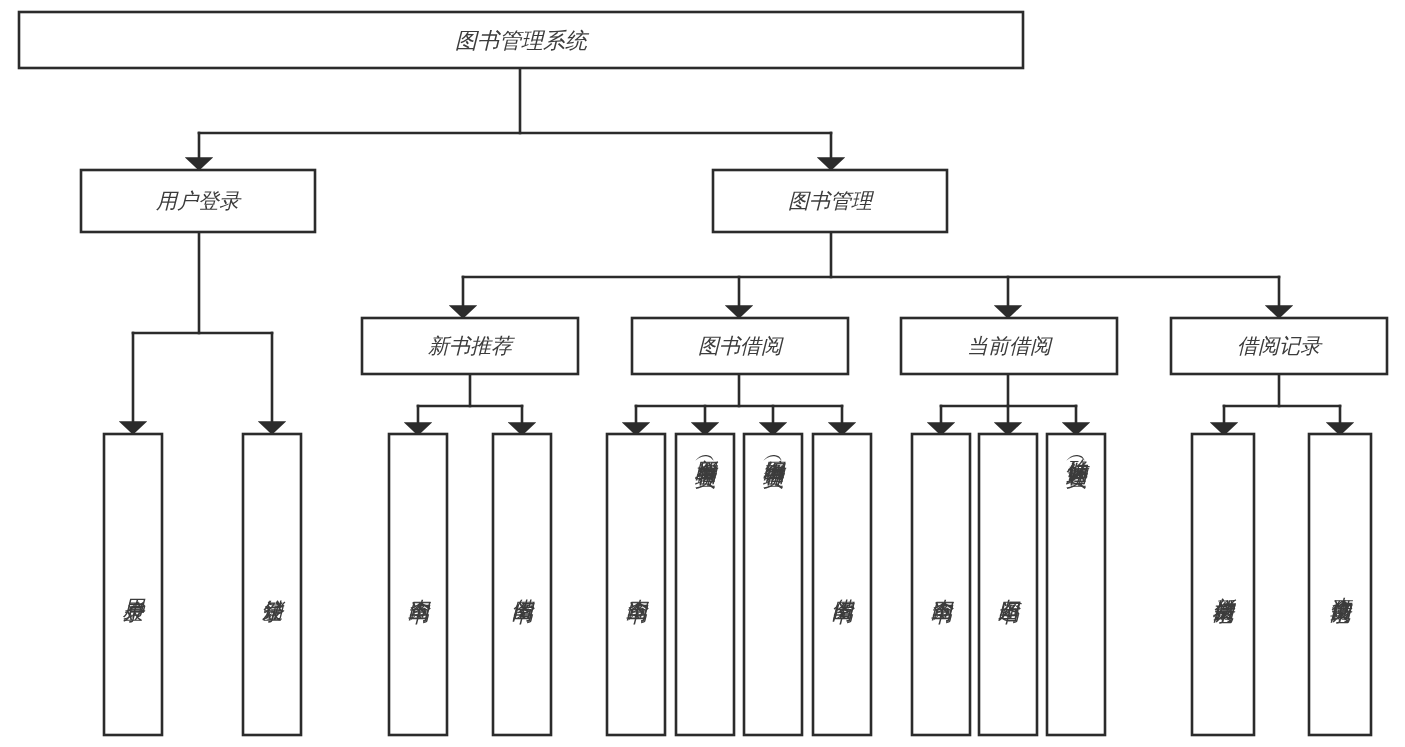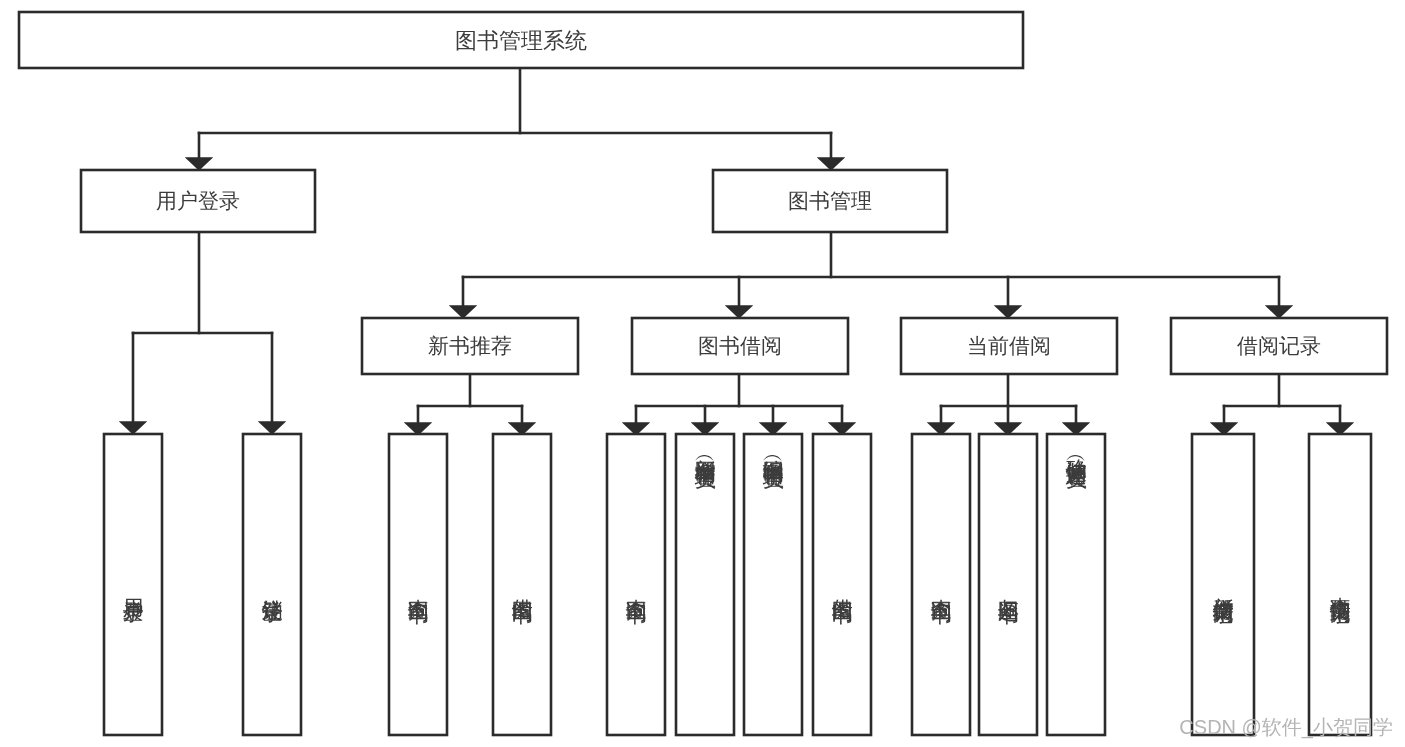--- a/index.html
+++ b/index.html
@@ -9,20 +9,21 @@
   }
   body {
     font-family: "Liberation Sans", "DejaVu Sans", sans-serif;
   }
   #diagram-root {
     position: relative;
     width: 1405px;
     height: 747px;
     background: #ffffff;
     overflow: hidden;
+    font-style: italic;
   }
   svg.flow {
     position: absolute;
     left: 0;
     top: 0;
     width: 1405px;
     height: 747px;
   }
   .node-box {
     fill: #ffffff;
@@ -217,14 +218,13 @@
     <span class="vert-label">确认归还（管理员）</span>
   </div>
 
   <div class="vert-label-wrap" style="left:1192px; top:434px; width:62px; height:301px;">
     <span class="vert-label">新增借阅记录</span>
   </div>
   <div class="vert-label-wrap" style="left:1309px; top:434px; width:62px; height:301px;">
     <span class="vert-label">查询借阅记录</span>
   </div>
 
-  <div class="watermark">CSDN @软件_小贺同学</div>
 </div>
 
 </body></html>

